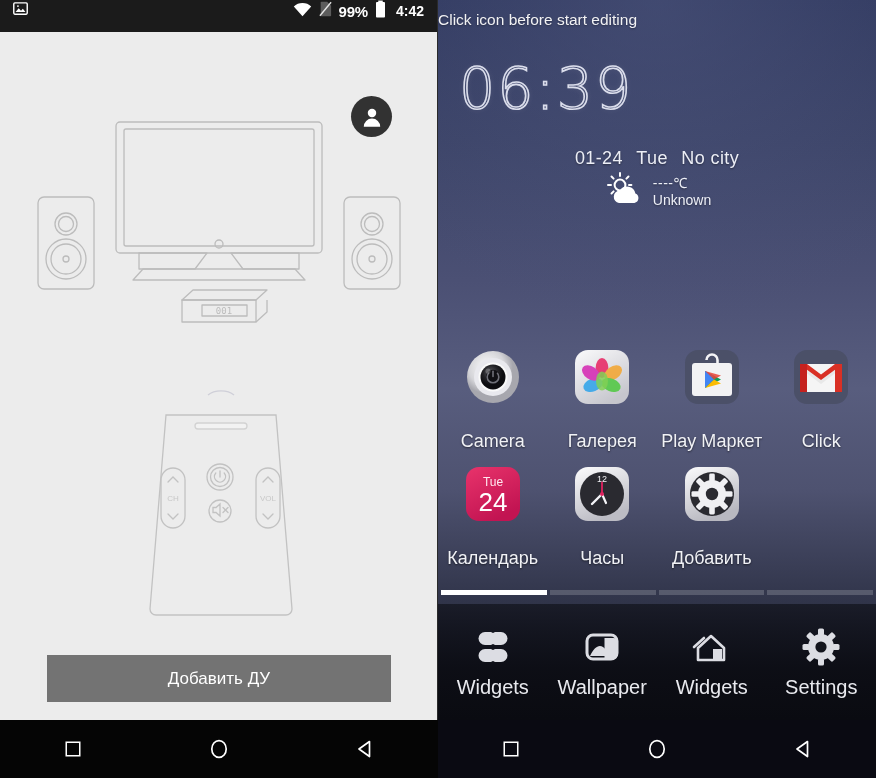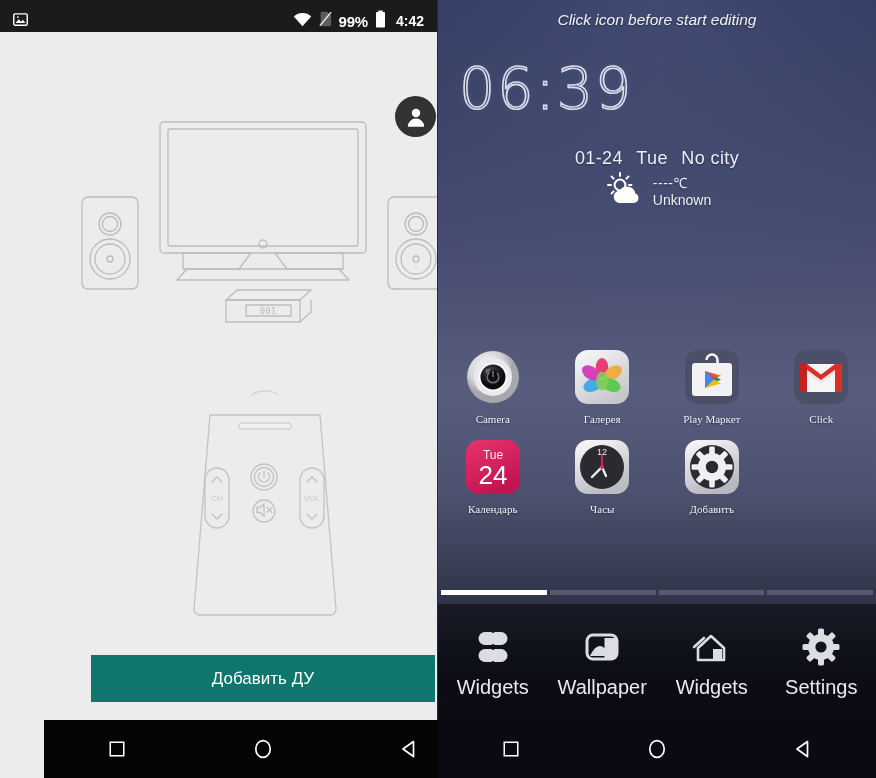--- a/index.html
+++ b/index.html
@@ -7,65 +7,65 @@
   body {
     font-family:"Liberation Sans", sans-serif;
     background:#000;
   }
   .screen { position:relative; width:876px; height:778px; display:flex; }
 
   
   .pane-left { position:relative; width:438px; height:778px; background:#ececec; overflow:hidden; }
 
   .statusbar {
-    height:32px; background:#1b1b1b; display:flex; align-items:flex-end;
+    height:32px; background:#1b1b1b; display:flex; align-items:flex-start;
     padding:0 10px 0 12px; color:#fff;
   }
   .sb-left { display:flex; align-items:center; gap:6px; }
   .sb-spacer { flex:1; }
   .sb-right { display:flex; align-items:center; gap:7px; padding-right:4px; }
   .sb-pct { font-size:15px; font-weight:bold; letter-spacing:-0.2px; }
   .sb-time { font-size:14px; font-weight:bold; letter-spacing:0px; margin-left:3px; }
 
-  .left-body { position:relative; height:746px; background:#ececec;margin-left:44px; }
+  .left-body { position:relative; height:746px; background:#ececec; }
 
   .avatar {
     position:absolute; left:351px; top:64px; width:41px; height:41px;
     border-radius:50%; background:#323232;
     display:flex; align-items:center; justify-content:center;
   }
 
   .tv-illu { position:absolute; left:0; top:0; width:438px; height:320px; }
   .remote-illu { position:absolute; left:120px; top:355px; width:200px; height:240px; }
 
   .add-btn {
     position:absolute; left:47px; top:623px; width:344px; height:47px;
-    background:#0f766e; color:#ffffff; border:none;
+    background:#737373; color:#ffffff; border:none;
     font-size:17px; font-family:"Liberation Sans", sans-serif;
     display:flex; align-items:center; justify-content:center;
     cursor:pointer;
   }
 
   .navbar {
     position:absolute; left:0; bottom:0; width:438px; height:58px;
     background:#050505; display:flex; align-items:center; justify-content:space-around;
   }
   .navbar.right { background:#0a0a12; }
   .nav-btn { width:60px; height:58px; display:flex; align-items:center; justify-content:center; cursor:pointer; }
 
   
   .pane-right {
     position:relative; width:438px; height:778px; overflow:hidden;
     background:
       radial-gradient(ellipse 120% 70% at 50% 0%, rgba(78,86,126,0.55) 0%, rgba(0,0,0,0) 62%),
       linear-gradient(180deg,#313a60 0%, #3c4468 18%, #4b5074 36%, #585d7e 50%, #4e5270 63%, #2f3348 78%, #1d2031 88%, #14161f 100%);
   }
   .hint {
-    position:absolute; top:11px; left:0; width:100%; text-align:center;
-    color:#f2f2f4; font-size:15.5px; text-shadow:0 1px 2px rgba(0,0,0,0.35);font-style:italic;
+    position:absolute; top:11px; left:0; width:100%; text-align:left;
+    color:#f2f2f4; font-size:15.5px; text-shadow:0 1px 2px rgba(0,0,0,0.35);
   }
   .clock {
     position:absolute; top:46px; left:0; width:100%; text-align:left;
     font-size:57px; line-height:86px; font-weight:300;
     color:transparent;
     -webkit-text-stroke:1.6px rgba(232,234,246,0.92);
     letter-spacing:2px;
     font-family:"DejaVu Sans", sans-serif;
     text-shadow:0 0 6px rgba(255,255,255,0.12);
     margin-left:21px;
@@ -86,22 +86,22 @@
   .apps { position:absolute; left:0; top:348px; width:100%; }
   .app-row { display:flex; }
   .app-row + .app-row { margin-top:13px; }
   .app {
     width:25%; display:flex; flex-direction:column; align-items:center;
     cursor:pointer;
   }
   .app.empty { visibility:hidden; }
   .app-icon { width:58px; height:58px; position:relative; }
   .app-label {
-    margin-top:7px; color:#f1f2f6; font-size:11px;
-    text-shadow:0 1px 2px rgba(0,0,0,0.55); white-space:nowrap;font-family:Liberation Serif, serif;
+    margin-top:25px; color:#f1f2f6; font-size:18px;
+    text-shadow:0 1px 2px rgba(0,0,0,0.55); white-space:nowrap;
   }
 
   .pagebars {
     position:absolute; left:0; top:590px; width:100%;
     display:flex; gap:3px; padding:0 3px;
   }
   .pagebar { flex:1; height:5px; background:rgba(255,255,255,0.18); }
   .pagebar.active { background:#ffffff; }
 
   .edittoolbar {

